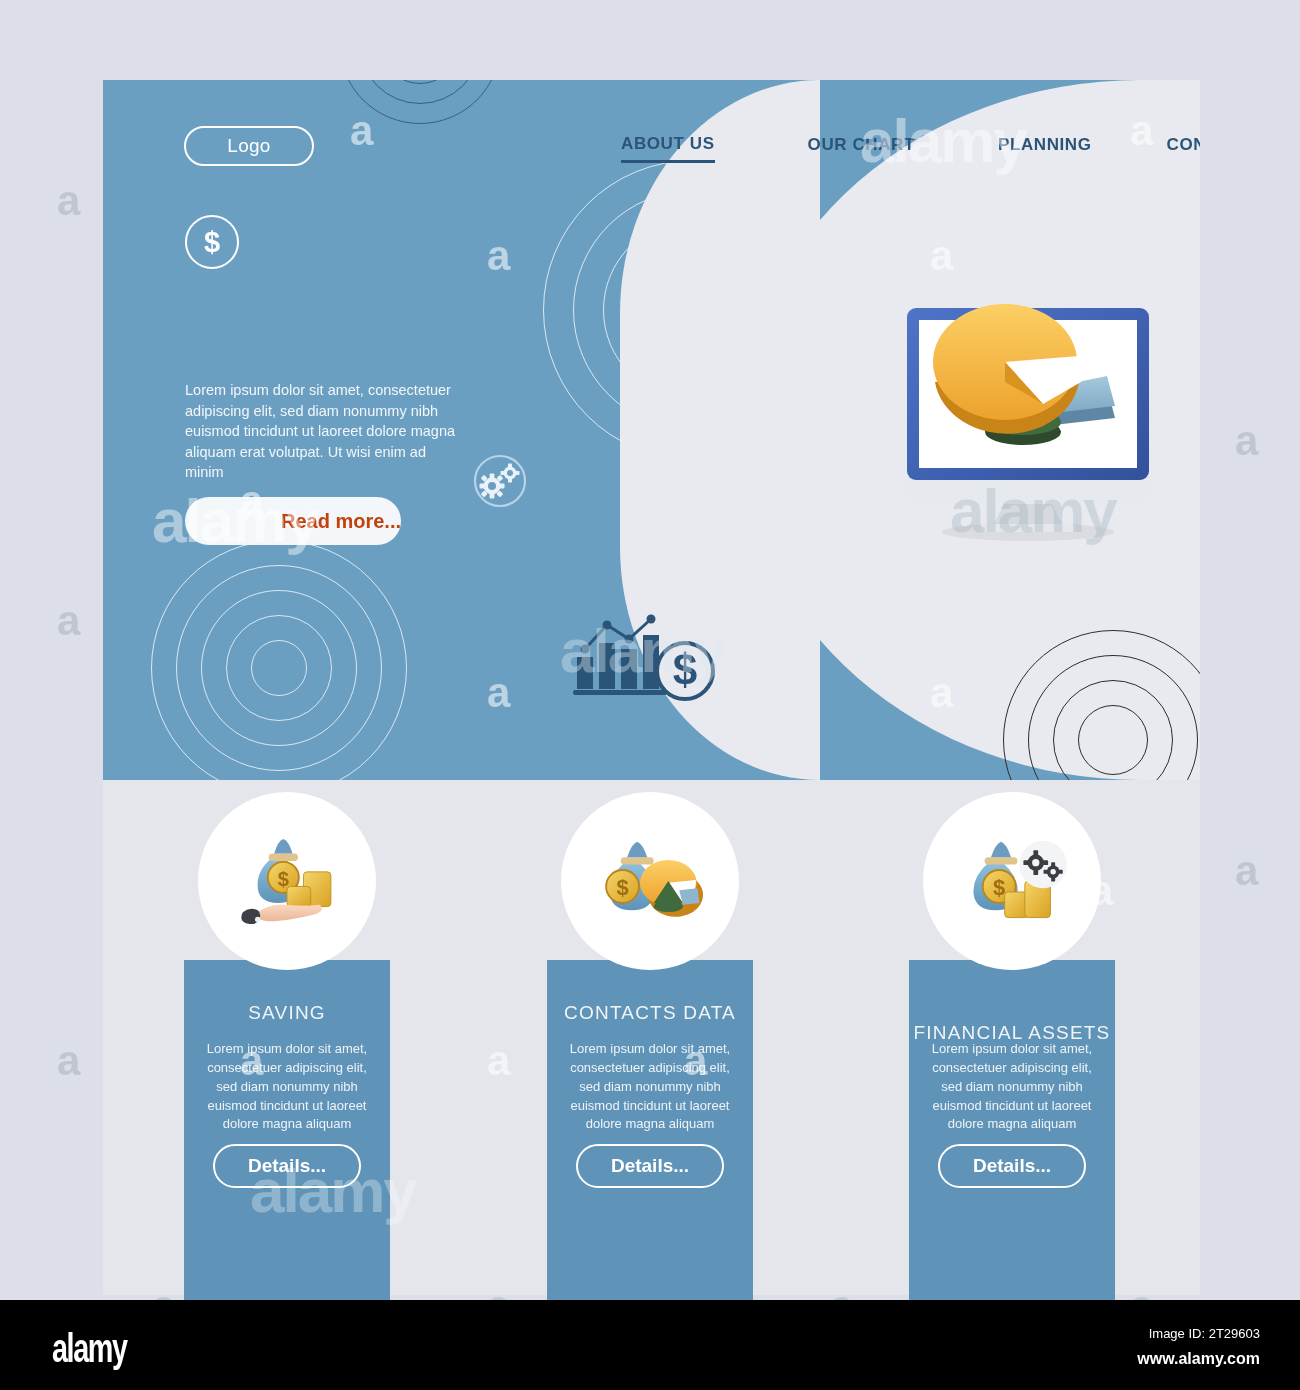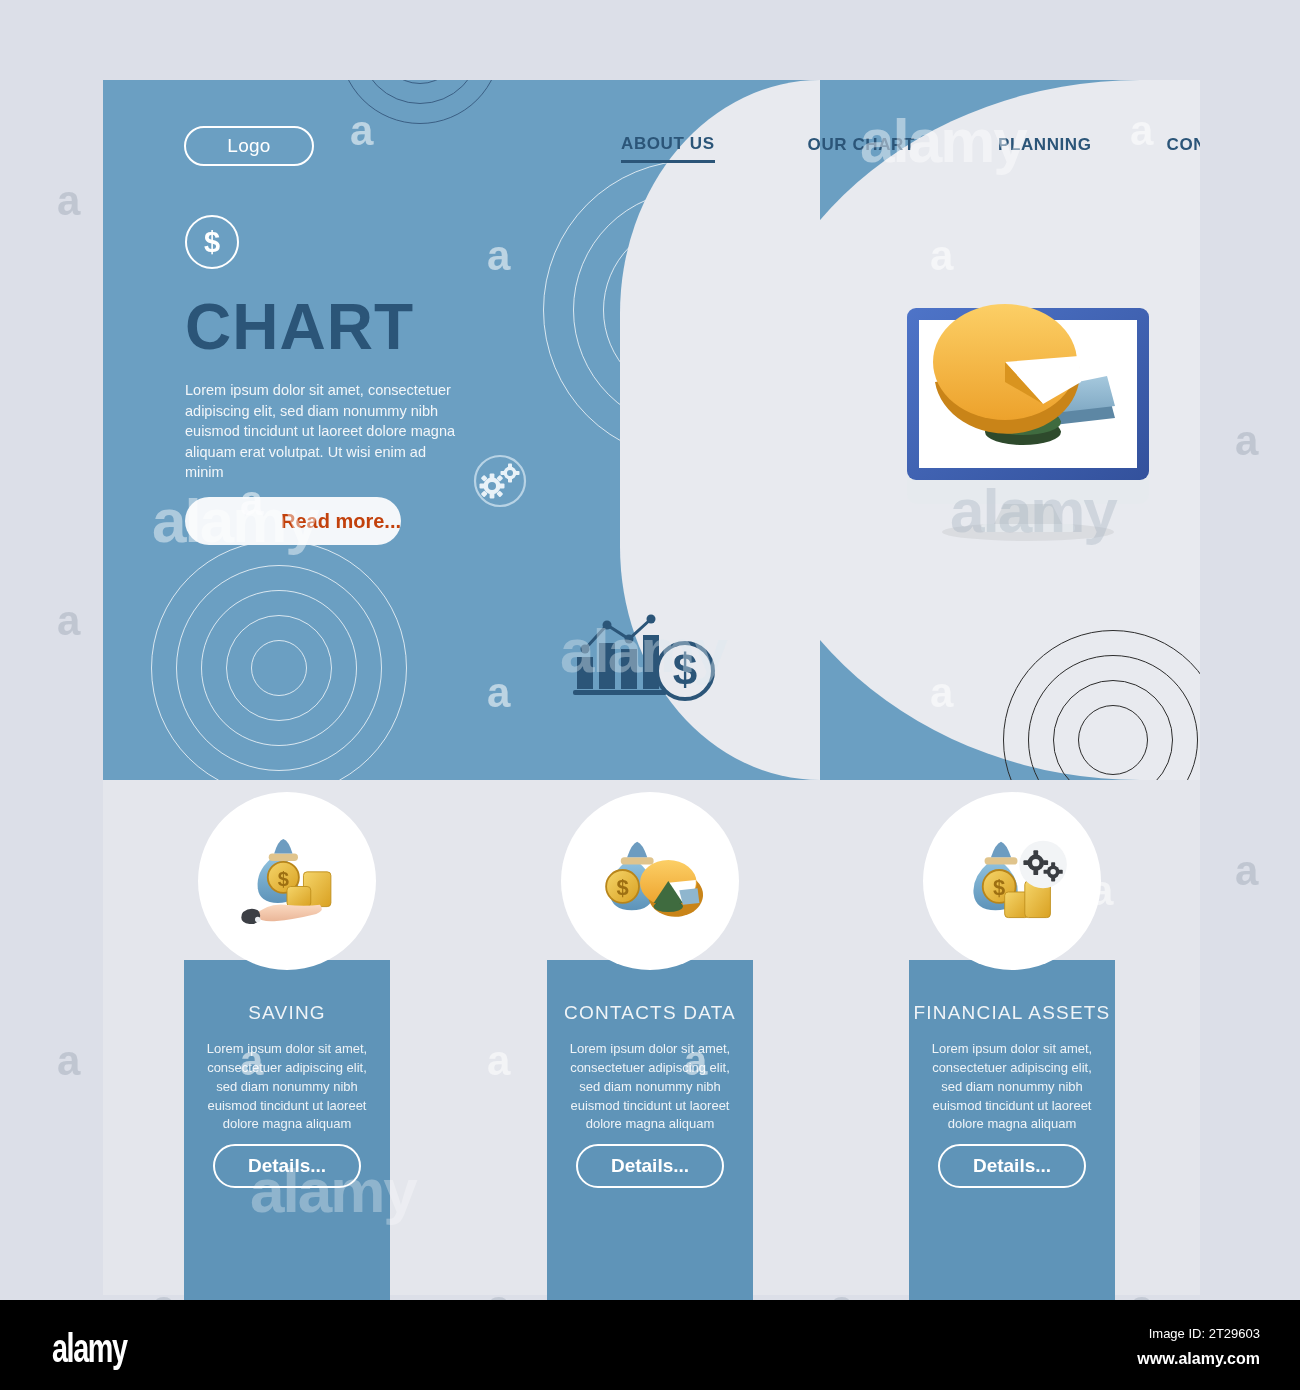--- a/index.html
+++ b/index.html
@@ -80,21 +80,21 @@
   .card.c2{left:806px;}
   .card-circle{position:absolute;top:12px;width:178px;height:178px;border-radius:50%;
        background:#fff;z-index:3;display:flex;align-items:center;justify-content:center;}
   .card-circle.c0{left:95px;}
   .card-circle.c1{left:458px;}
   .card-circle.c2{left:820px;}
   .card-title{position:absolute;top:222px;width:206px;text-align:center;color:#f0f4f7;
        font-size:19px;letter-spacing:1.2px;z-index:4;}
   .card-title.c0{left:81px;}
   .card-title.c1{left:444px;}
-  .card-title.c2{left:806px;}
+  .card-title.c2{left:806px;margin-top:20px;}
   .card-text{position:absolute;top:260px;width:180px;text-align:center;color:#eef3f7;
        font-size:13px;line-height:1.45;z-index:4;}
   .card-text.c0{left:94px;}
   .card-text.c1{left:457px;}
   .card-text.c2{left:819px;}
   .details-btn{position:absolute;top:364px;width:148px;height:44px;border:2px solid #fff;
        border-radius:24px;display:flex;align-items:center;justify-content:center;
        color:#fff;font-size:19px;font-weight:700;z-index:4;}
   .details-btn.c0{left:110px;}
   .details-btn.c1{left:473px;}
@@ -146,21 +146,20 @@
       <a class="nav-item n0">ABOUT US</a>
       <a class="nav-item n1">OUR CHART</a>
       <a class="nav-item n2">PLANNING</a>
       <a class="nav-item n3">CONTACTS</a>
     </nav>
 
     <div class="dollar-circle">
       <span>$</span>
     </div>
 
-    <h1 class="hero-title">CHART</h1>
     <p class="hero-para">Lorem ipsum dolor sit amet, consectetuer adipiscing elit, sed diam nonummy nibh euismod tincidunt ut laoreet dolore magna aliquam erat volutpat. Ut wisi enim ad minim</p>
 
     <div class="read-more">
       <span>Read more...</span>
     </div>
 
     <div class="gears-badge">
       <svg viewBox="0 0 70 62" width="70" height="62">
         <circle cx="35" cy="28" r="25" fill="none" stroke="#b8d3e5" stroke-width="2.2"></circle>
         <g fill="#e9f2f8">

